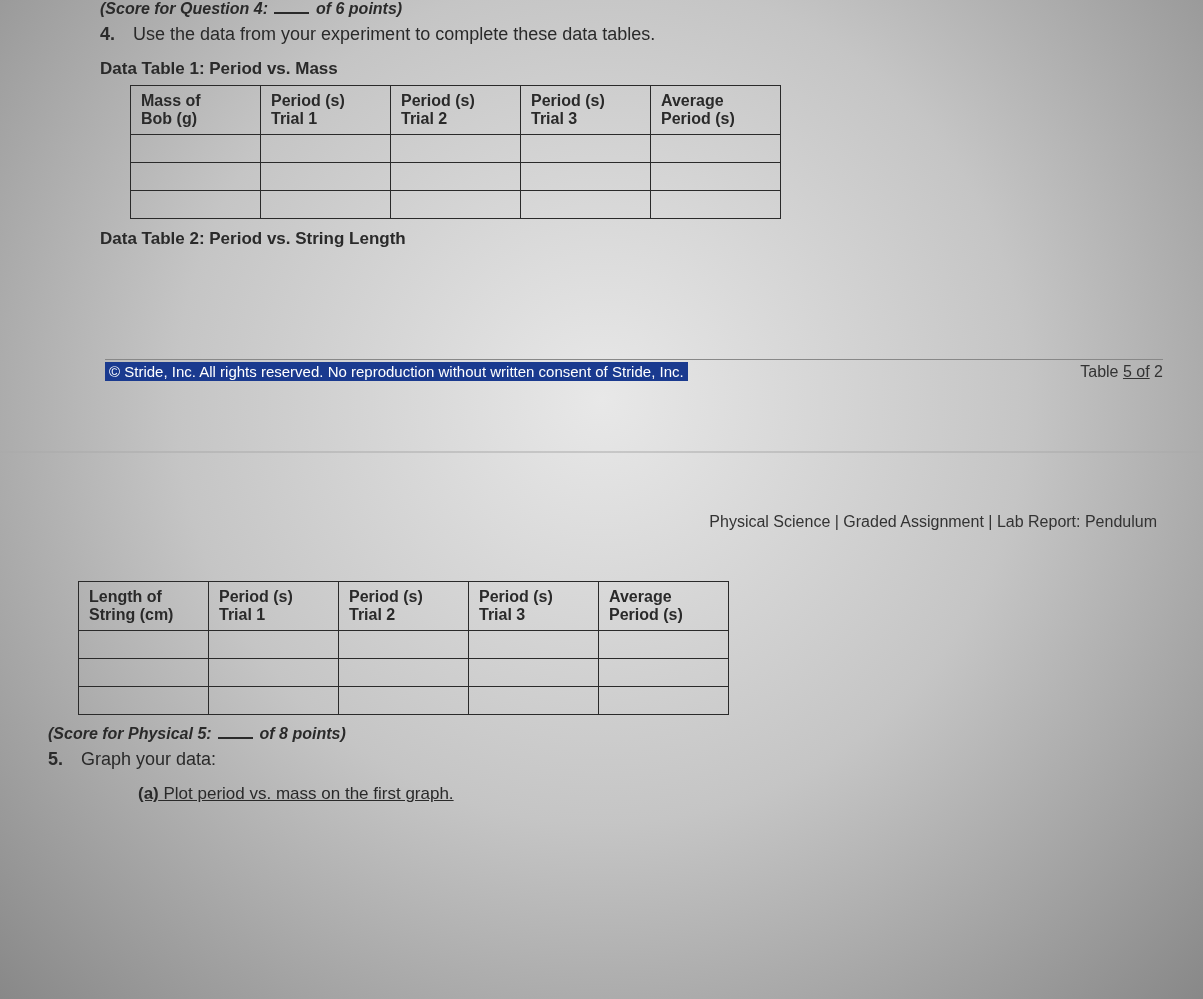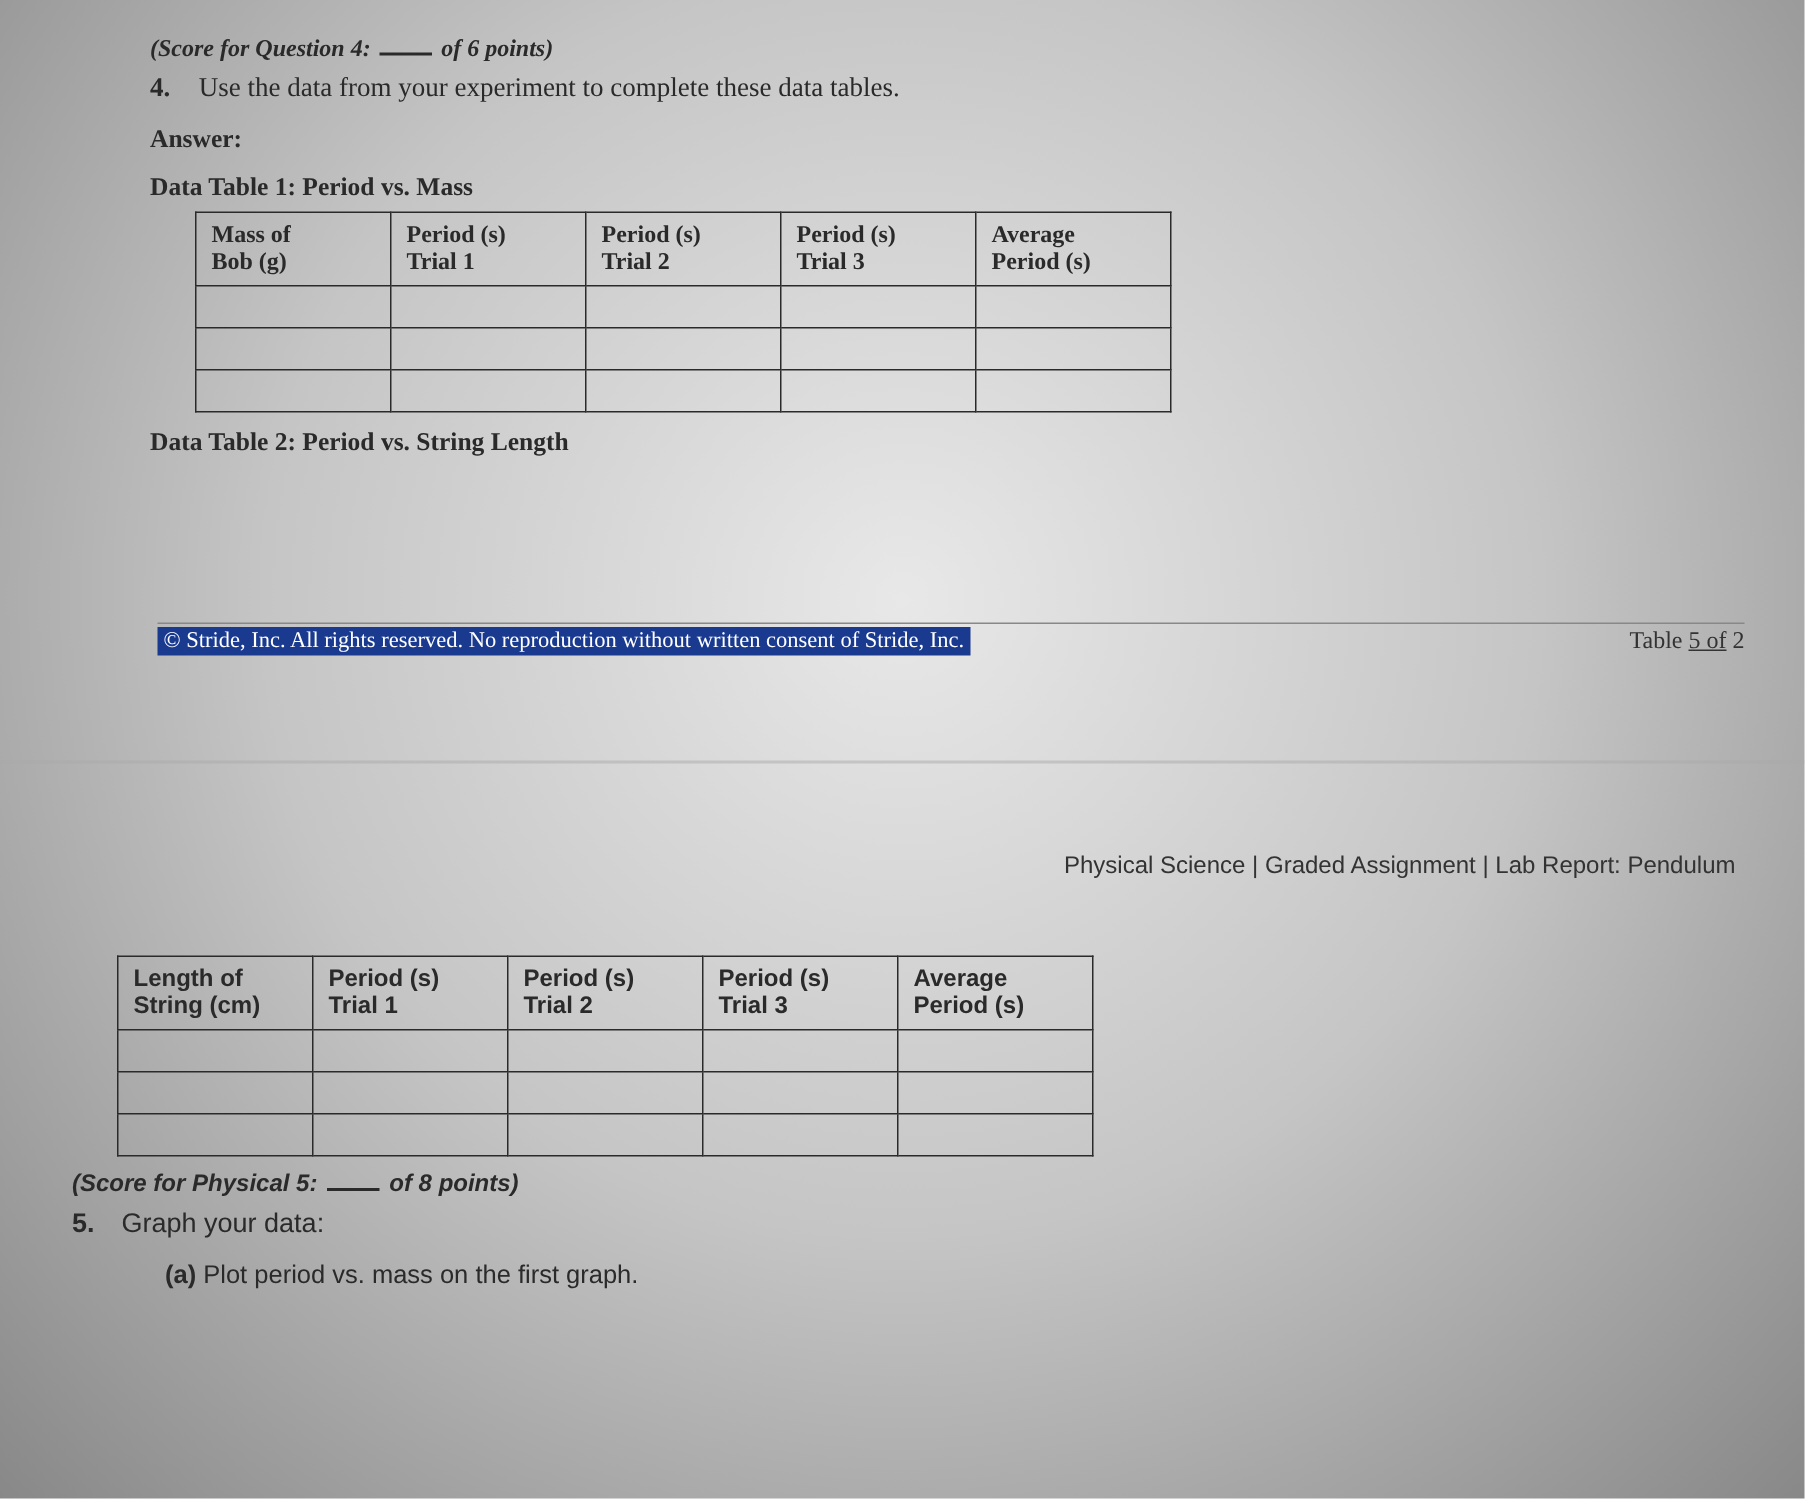--- a/index.html
+++ b/index.html
@@ -9,22 +9,21 @@
     }
     body {
       font-family: Arial, Helvetica, sans-serif;
       background: radial-gradient(ellipse at 50% 40%, #e8e8e8 0%, #c5c5c5 50%, #888 100%);
       min-height: 999px;
       width: 1203px;
       color: #2a2a2a;
       position: relative;
     }
     .content {
-      padding: 24px 0 0 100px;
-      font-family: Liberation Serif, serif;
+      padding: 0 0 0 100px;
     }
     .score-line {
       font-style: italic;
       font-weight: bold;
       font-size: 16px;
       margin-bottom: 6px;
     }
     .blank-underline {
       display: inline-block;
       border-bottom: 2px solid #2a2a2a;
@@ -104,22 +103,23 @@
       text-align: right;
       padding-right: 46px;
       font-size: 16px;
       color: #333;
       margin-bottom: 50px;
     }
     .content-2 {
       padding-left: 78px;
     }
     .sub-list {
-      margin-left: 32px;
+      margin-left: 60px;
       margin-top: 8px;
+      text-decoration: underline;
     }
     .sub-item {
       font-size: 17px;
       margin-bottom: 8px;
     }
     .sub-letter {
       font-weight: bold;
     }
   </style>
 </head>
@@ -131,21 +131,20 @@
     <span>(Score for Question 4:</span>
     <span class="blank-underline"></span>
     <span> of 6 points)</span>
   </div>
 
   <div class="question-line">
     <span class="question-num">4.</span>
     <span>Use the data from your experiment to complete these data tables.</span>
   </div>
 
-  <div class="answer-label">Answer:</div>
 
   <div class="table-title">Data Table 1: Period vs. Mass</div>
 
   <table class="data-table">
     <tbody>
         <tr>
       <th>Mass of<br>Bob (g)</th>
       <th>Period (s)<br>Trial 1</th>
       <th>Period (s)<br>Trial 2</th>
       <th>Period (s)<br>Trial 3</th>

